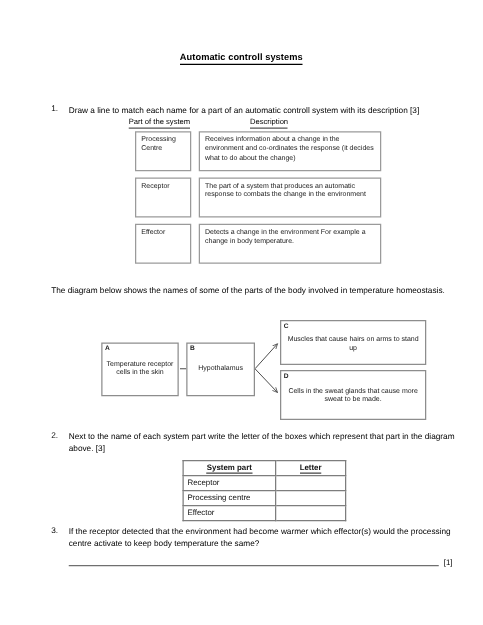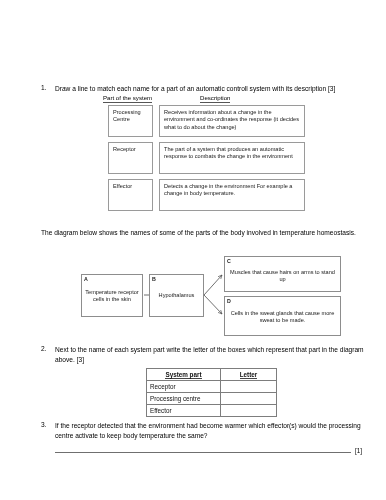--- a/index.html
+++ b/index.html
@@ -61,20 +61,21 @@
   .ansline{
     position:absolute;border-bottom:1px solid #6f6f6f;
   }
   .marks{position:absolute;font-size:6.3px;}
 </style>
 </head>
 <body>
 
 <div class="page">
 
+  <div class="title"><span>Automatic controll systems</span></div>
 
   <div class="qnum" style="left:41px;top:84px;">1.</div>
   <div class="qbody" style="left:55px;top:84px;width:322px;">Draw a line to match each name for a part of an automatic controll system with its description [3]</div>
 
   <div class="colhead" style="left:103px;top:94px;"><span>Part of the system</span></div>
   <div class="colhead" style="left:200px;top:94px;"><span>Description</span></div>
 
   <div class="mbox left" style="left:108px;top:105px;height:32px;">Processing Centre</div>
   <div class="mbox left" style="left:108px;top:142px;height:32px;">Receptor</div>
   <div class="mbox left" style="left:108px;top:179px;height:32px;">Effector</div>

